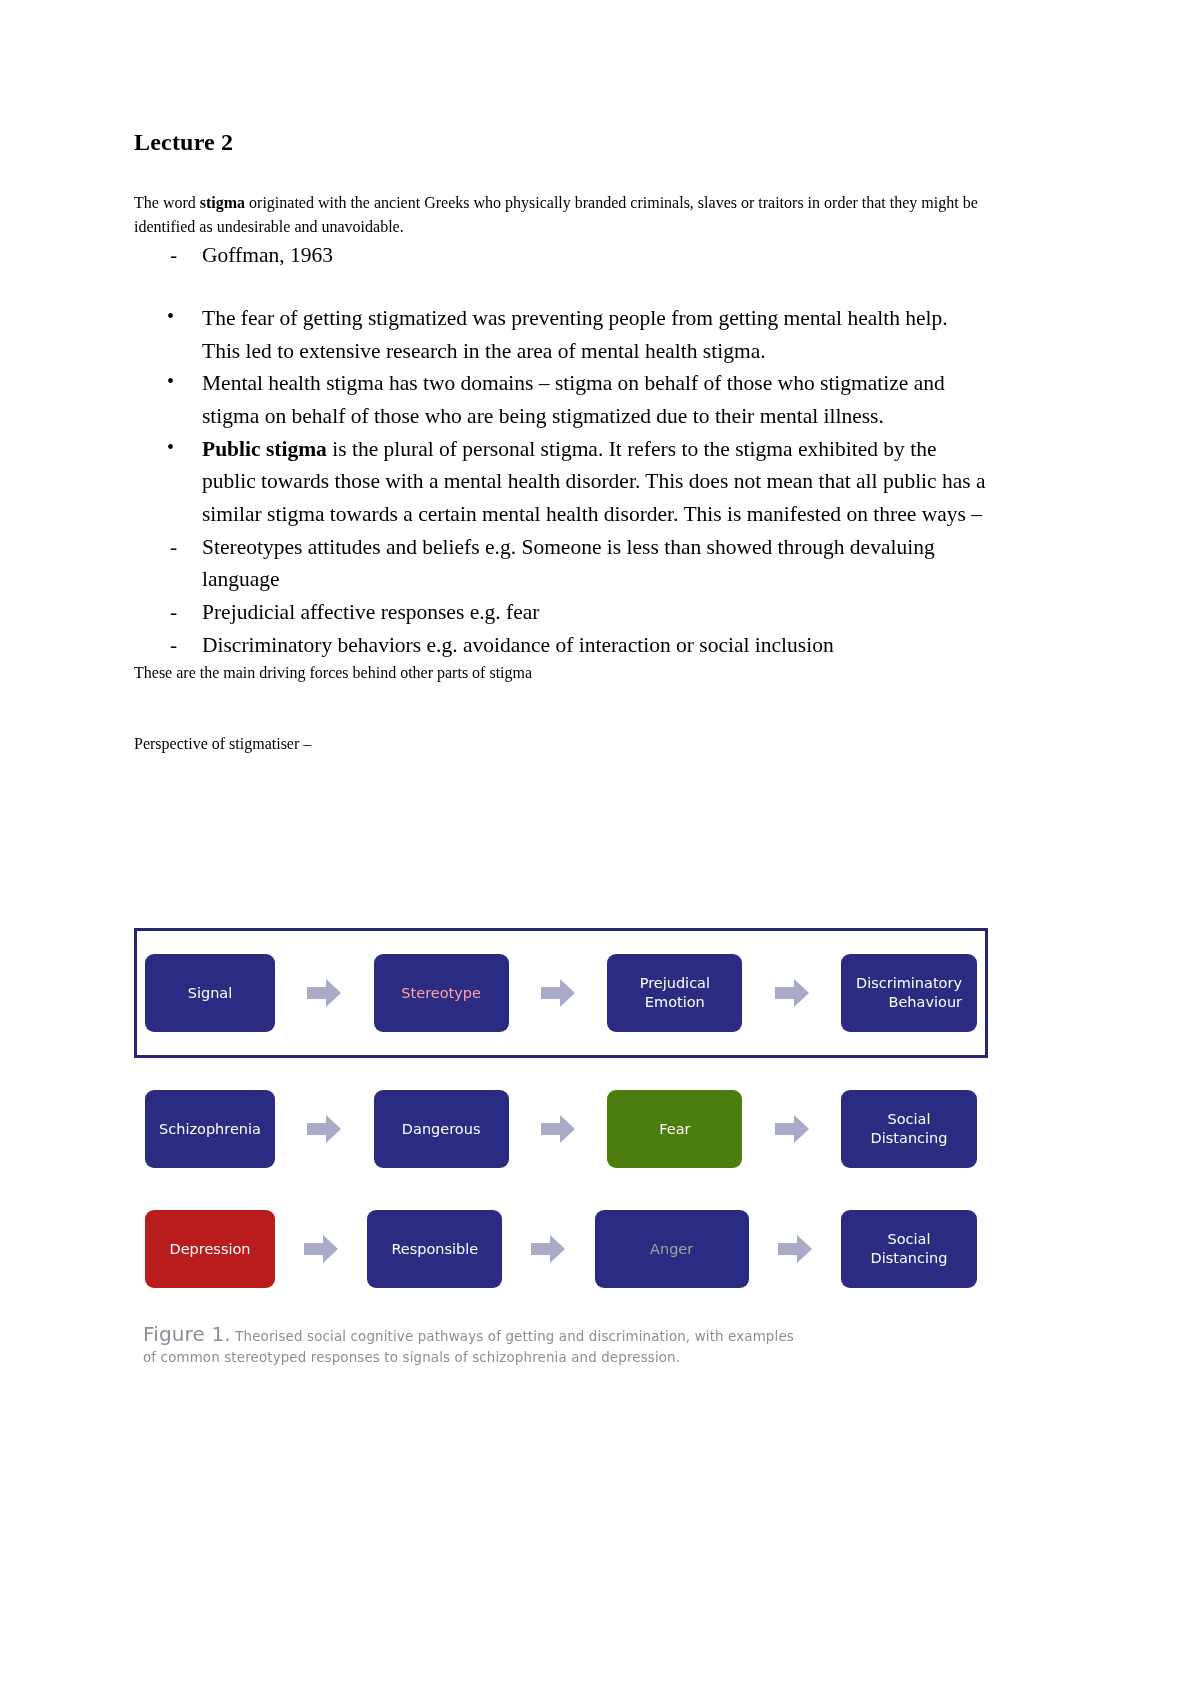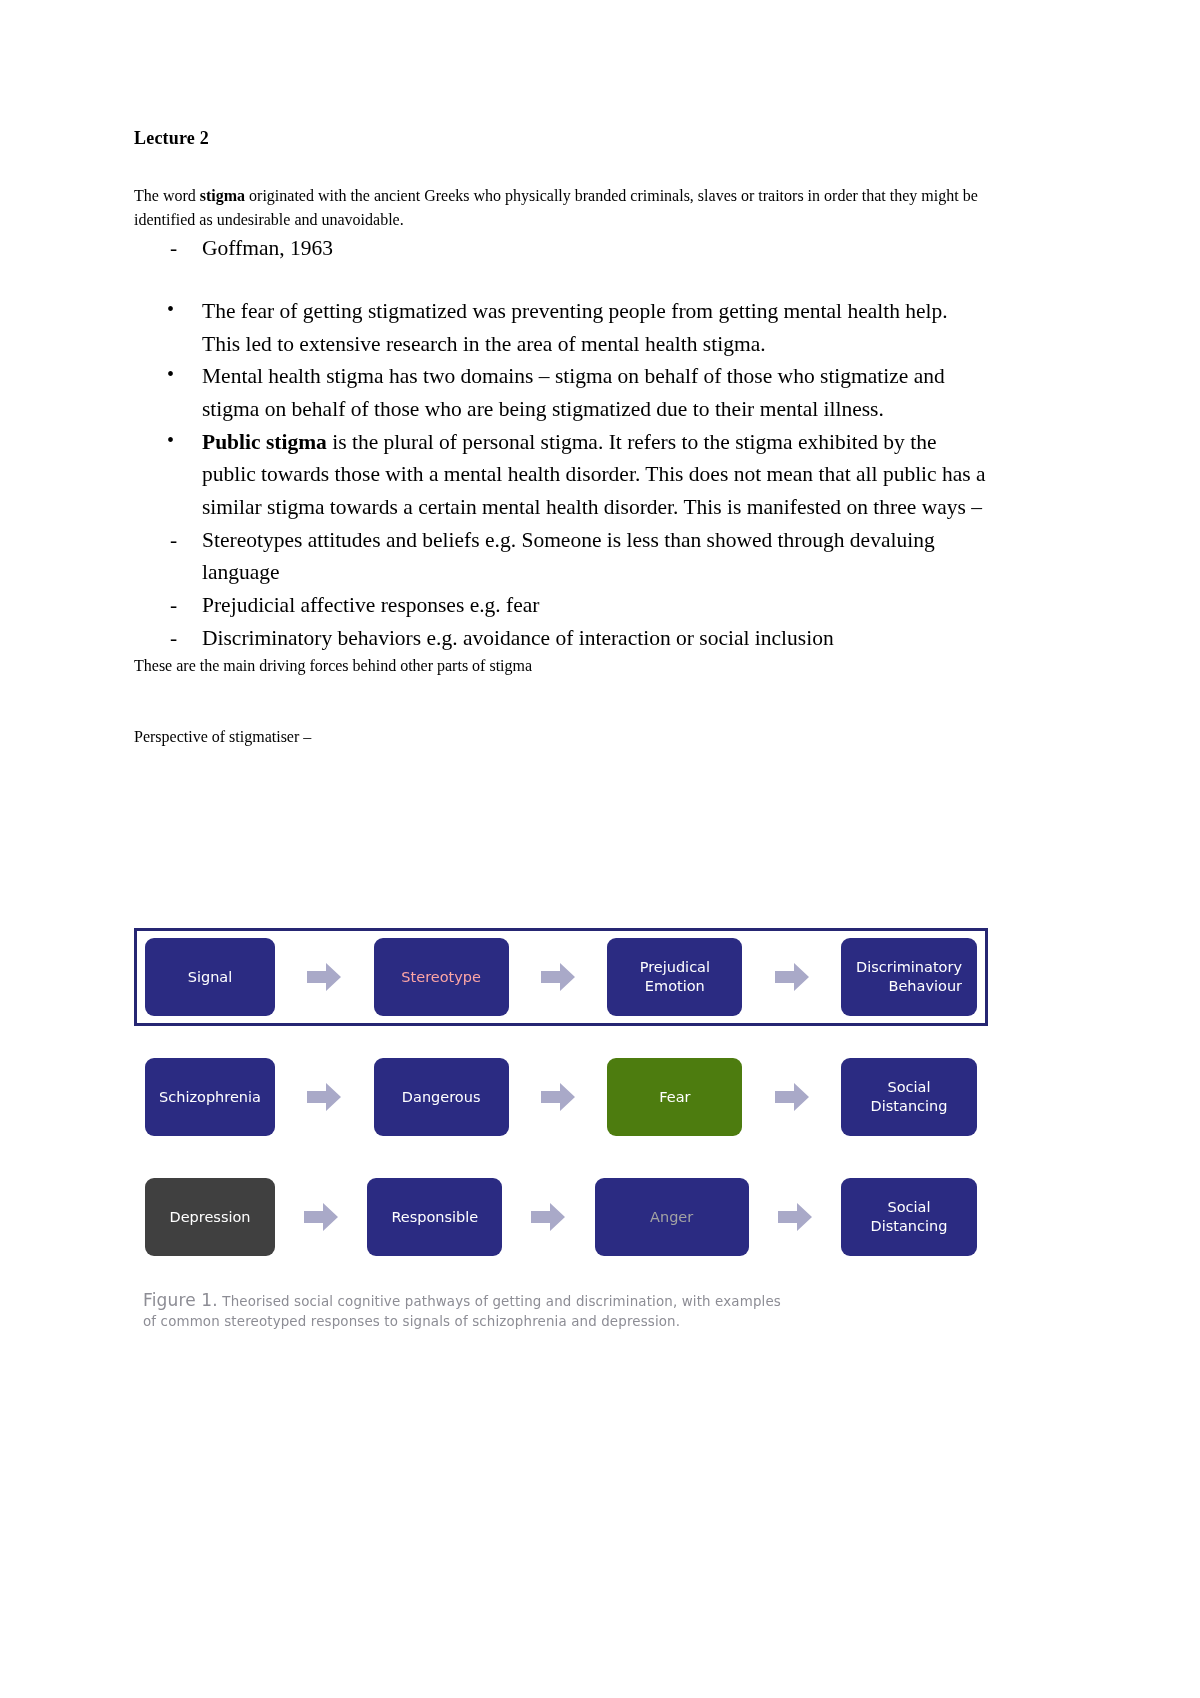--- a/index.html
+++ b/index.html
@@ -23,21 +23,21 @@
     box-sizing: border-box;
   }
   .content {
     position: absolute;
     left: 134px;
     top: 128px;
     width: 854px;
   }
 
   .doc-title {
-    font-size: 18px;
+    font-size: 24px;
     font-weight: bold;
     line-height: 1.2;
     margin: 0 0 34px 0;
     letter-spacing: 0.2px;
   }
 
   .para {
     font-size: 16px;
     line-height: 1.52;
     margin: 0;
@@ -85,21 +85,21 @@
     position: relative;
   }
   .flow-row {
     display: flex;
     align-items: center;
     justify-content: flex-start;
     box-sizing: border-box;
   }
   .flow-row.framed {
     border: 3px solid #262673;
-    padding: 7px 8px;
+    padding: 23px 8px;
     background: #ffffff;
     outline: 1px solid #ffffff;
   }
   .flow-row.plain {
     padding: 7px 8px;
     border: 3px solid transparent;
   }
   .node {
     background: #2b2b82;
     color: #ffffff;
@@ -134,21 +134,21 @@
   .fig-caption {
     margin-top: 22px;
     margin-left: 9px;
     font-family: "DejaVu Sans", "Liberation Sans", sans-serif;
     font-size: 13.4px;
     line-height: 1.42;
     color: #8d8d95;
     letter-spacing: 0.15px;
     max-width: 790px;
   }
-  .fig-caption .lead { font-size: 17px; }
+  .fig-caption .lead { font-size: 20px; }
 </style>
 </head>
 <body>
 
 <div class="page">
   <div class="content">
 
     <h1 class="doc-title">Lecture 2</h1>
 
     <p class="para"><span>The word </span><b>stigma</b><span> originated with the ancient Greeks who physically branded criminals, slaves or traitors in order that they might be identified as undesirable and unavoidable.</span></p>
@@ -237,21 +237,21 @@
                 <path d="M0 9 H19 V1 L34 15 L19 29 V21 H0 Z" fill="#a9a9c8"></path>
               </svg>
           </div>
           <div class="node" style="width: 136px; background: rgb(43, 43, 130); color: rgb(255, 255, 255);">
               <span class="nlabel">Social
 Distancing</span>
             </div>
         </div>
 
         <div class="flow-row plain row3">
-          <div class="node" style="width: 130px; background: #404040; color: rgb(255, 255, 255);">
+          <div class="node" style="width: 130px; background: #b91c1c; color: rgb(255, 255, 255);">
               <span class="nlabel">Depression</span>
             </div>
           <div class="arrow-wrap">
             <svg class="arrow" viewBox="0 0 34 30">
                 <path d="M0 9 H19 V1 L34 15 L19 29 V21 H0 Z" fill="#a9a9c8"></path>
               </svg>
           </div>
           <div class="node" style="width: 135px; background: rgb(43, 43, 130); color: rgb(255, 255, 255);">
               <span class="nlabel">Responsible</span>
             </div>

